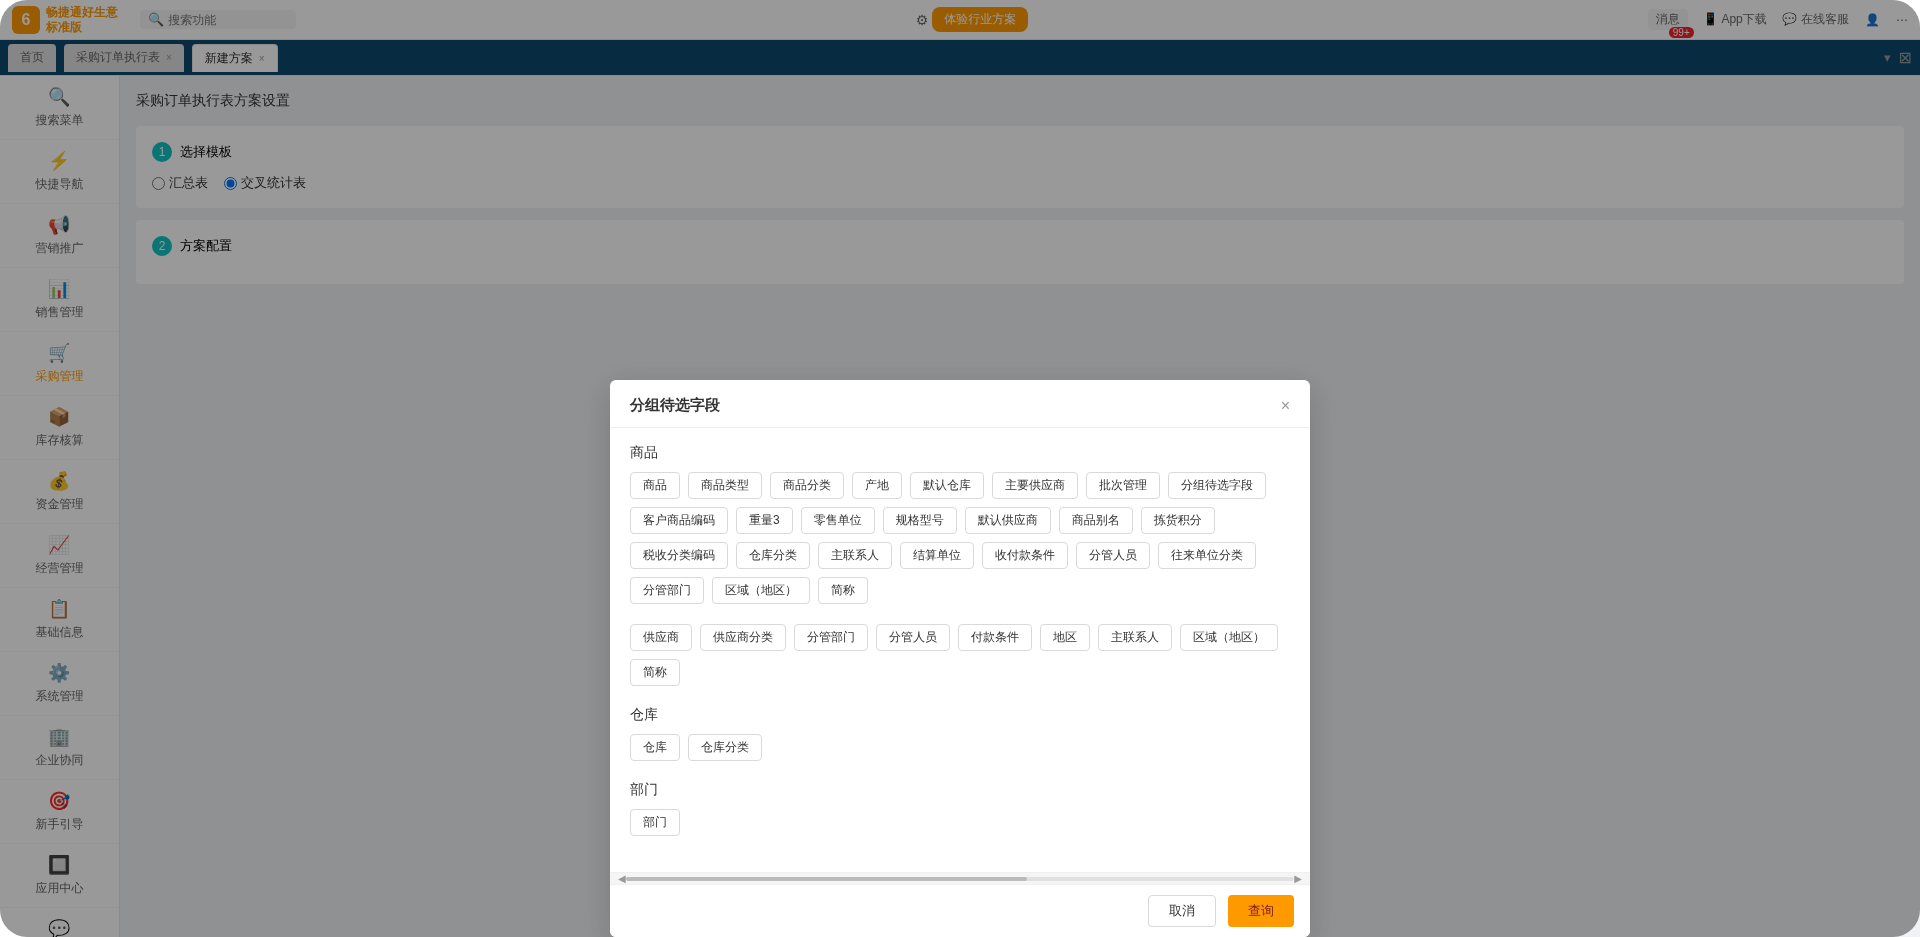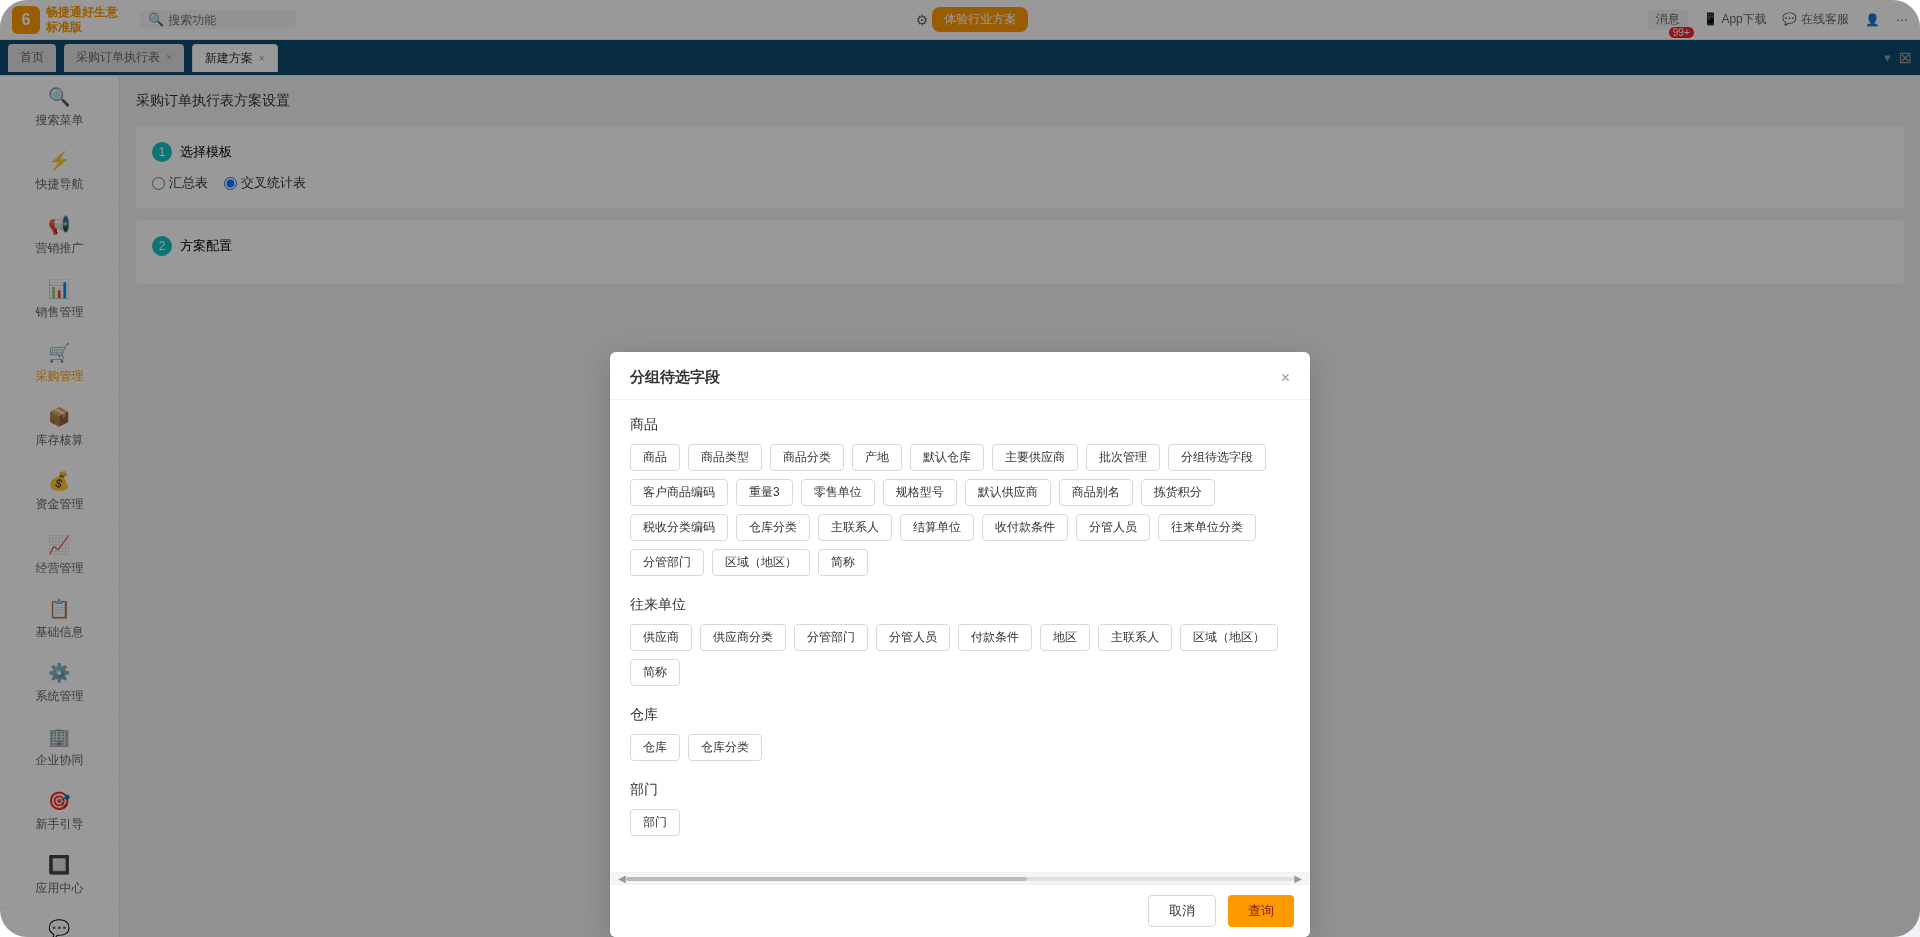--- a/index.html
+++ b/index.html
@@ -387,21 +387,20 @@
           <span class="field-tag">收付款条件</span>
           <span class="field-tag">分管人员</span>
           <span class="field-tag">往来单位分类</span>
           <span class="field-tag">分管部门</span>
           <span class="field-tag">区域（地区）</span>
           <span class="field-tag">简称</span>
         </div>
       </div>
 
       <div class="field-section">
-        <div class="field-section-title">往来单位</div>
         <div class="field-tags">
           <span class="field-tag">供应商</span>
           <span class="field-tag">供应商分类</span>
           <span class="field-tag">分管部门</span>
           <span class="field-tag">分管人员</span>
           <span class="field-tag">付款条件</span>
           <span class="field-tag">地区</span>
           <span class="field-tag">主联系人</span>
           <span class="field-tag">区域（地区）</span>
           <span class="field-tag">简称</span>

